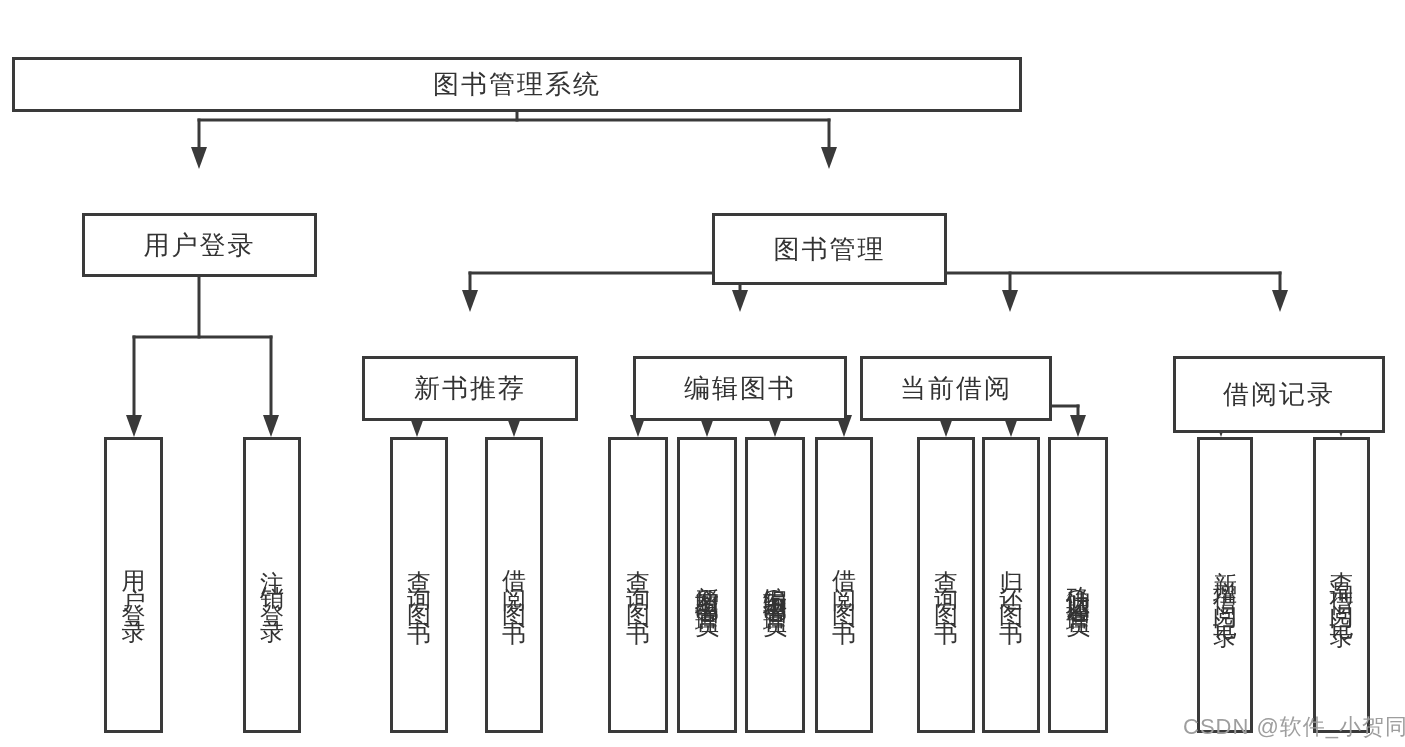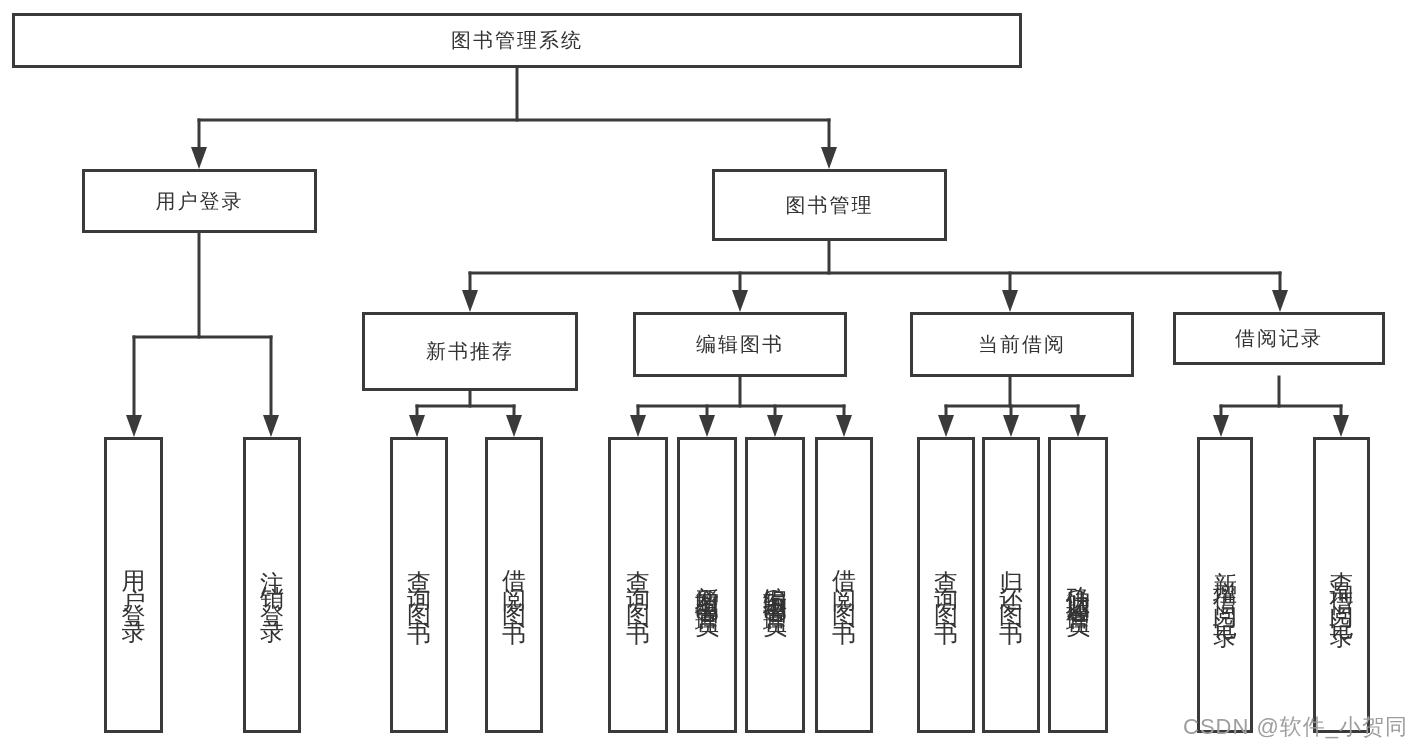--- a/index.html
+++ b/index.html
@@ -20,21 +20,21 @@
     position:absolute;
     box-sizing:border-box;
     border:3px solid var(--line);
     background:#fff;
     display:flex;
     align-items:center;
     justify-content:center;
     color:var(--text);
     z-index:1;
   }
-  .h-node{font-size:20px;letter-spacing:2px;}
+  .h-node{font-size:26px;letter-spacing:2px;margin-top:44px;}
   .v-node span{
     writing-mode:vertical-rl;
     text-orientation:mixed;
     font-size:24px;
     line-height:1;
     white-space:nowrap;
   }
   .ls-lg span{letter-spacing:17px;}
   .ls-md span{letter-spacing:11px;}
   .ls-sm span{letter-spacing:4px;}
@@ -144,30 +144,30 @@
     <span>图书管理系统</span>
   </div>
 
   <div class="node h-node" style="left:82px;top:169px;width:235px;height:64px;">
     <span>用户登录</span>
   </div>
   <div class="node h-node" style="left:712px;top:169px;width:235px;height:72px;">
     <span>图书管理</span>
   </div>
 
-  <div class="node h-node" style="left:362px;top:312px;width:216px;height:79px;">
+  <div class="node h-node" style="left:362px;top:312px;width:216px;height:65px;">
     <span>新书推荐</span>
   </div>
   <div class="node h-node" style="left:633px;top:312px;width:214px;height:65px;">
     <span>编辑图书</span>
   </div>
-  <div class="node h-node" style="left:910px;top:312px;width:224px;height:65px;">
+  <div class="node h-node" style="left:860px;top:312px;width:192px;height:65px;">
     <span>当前借阅</span>
   </div>
-  <div class="node h-node" style="left:1173px;top:312px;width:212px;height:53px;">
+  <div class="node h-node" style="left:1173px;top:312px;width:212px;height:77px;">
     <span>借阅记录</span>
   </div>
 
   <div class="node v-node ls-lg" style="left:104px;top:437px;width:59px;height:296px;">
     <span>用户登录</span>
   </div>
   <div class="node v-node ls-lg" style="left:243px;top:437px;width:58px;height:296px;">
     <span>注销登录</span>
   </div>
 

